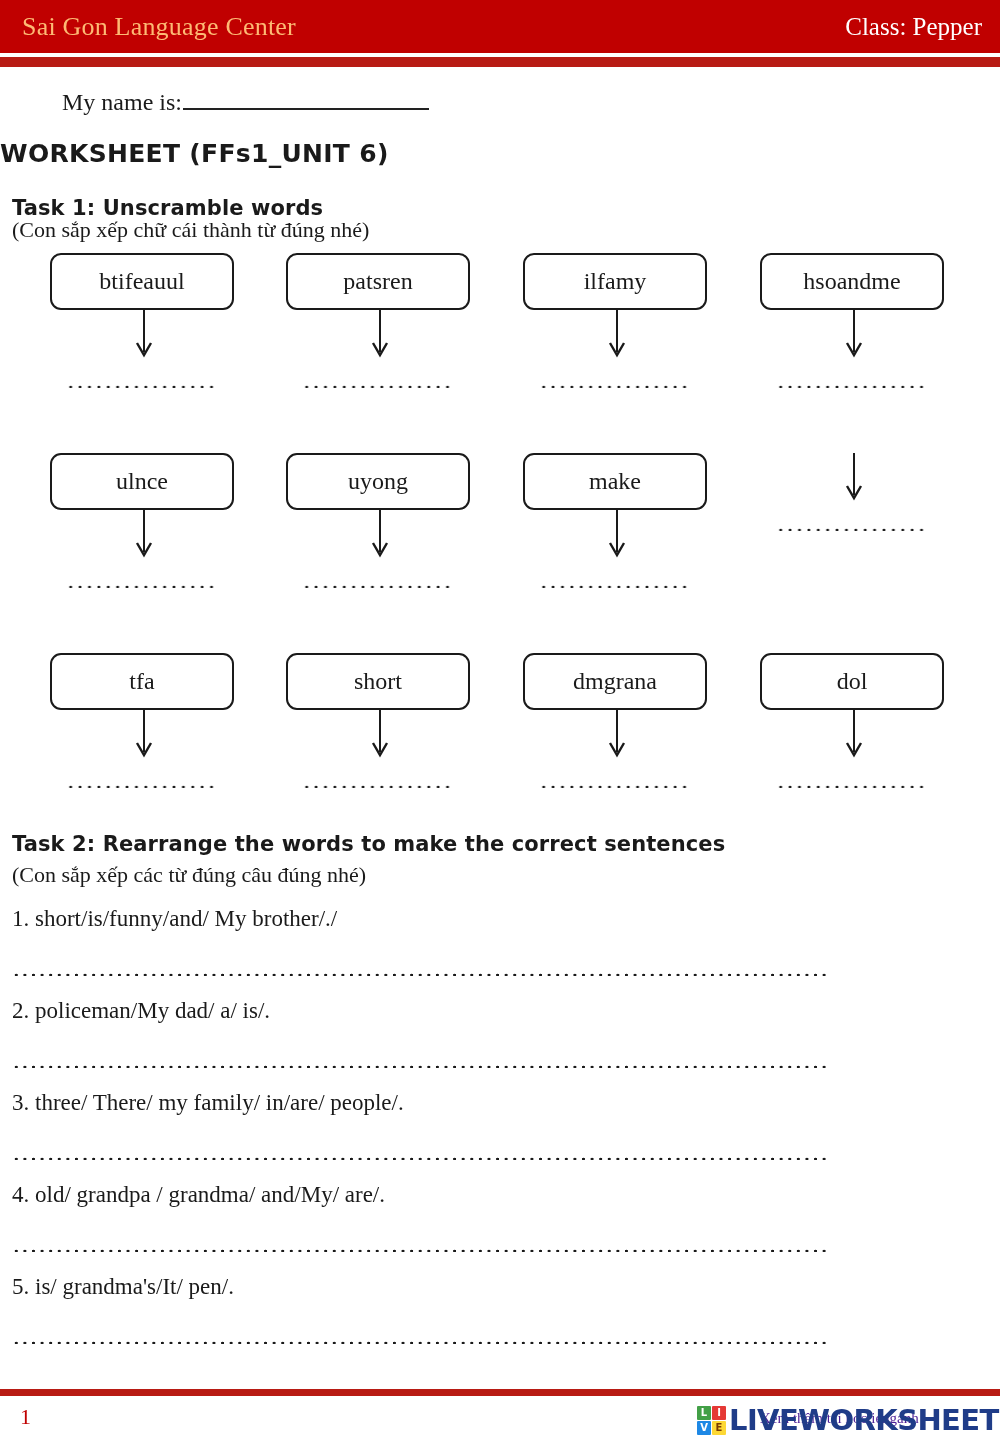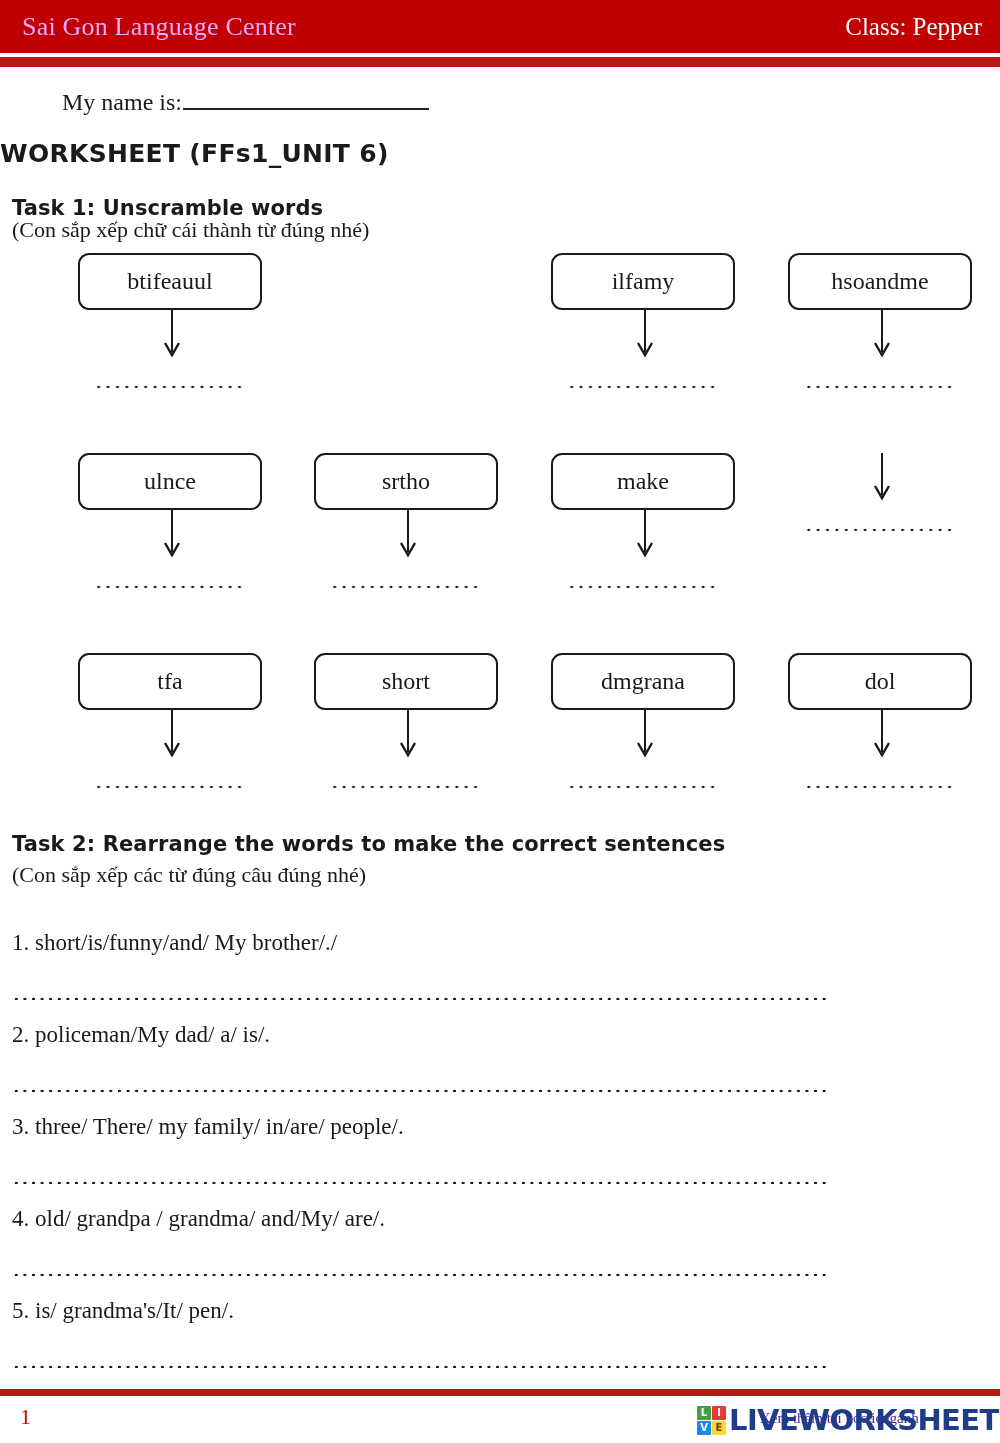--- a/index.html
+++ b/index.html
@@ -23,21 +23,21 @@
     width: 1000px;
     height: 53px;
     background: #c00000;
     display: flex;
     align-items: center;
     justify-content: space-between;
     box-sizing: border-box;
     padding: 0 18px 0 22px;
   }
   .header-title-left {
-    color: #f0abfc;
+    color: #fdba74;
     font-family: "Liberation Serif", serif;
     font-size: 26px;
     letter-spacing: 0.2px;
     white-space: nowrap;
   }
   .header-title-right {
     color: #ffffff;
     font-family: "Liberation Serif", serif;
     font-size: 25px;
     white-space: nowrap;
@@ -106,21 +106,20 @@
   
   .scramble-area {
     position: absolute;
     top: 253px;
     left: 0;
     width: 1000px;
   }
   .scramble-row {
     position: relative;
     height: 200px;
-    margin-left: 28px;
   }
   .scramble-cell {
     position: absolute;
     top: 0;
     width: 184px;
   }
   .word-box {
     width: 184px;
     height: 57px;
     box-sizing: border-box;
@@ -151,21 +150,20 @@
 
   
   #task2-heading { position: absolute; top: 832px; left: 12px; }
   #task2-sub     { position: absolute; top: 862px; left: 12px; }
 
   .sentences {
     position: absolute;
     top: 902px;
     left: 12px;
     width: 830px;
-    margin-top: 24px;
   }
   .sentence-item {
     font-size: 23px;
     font-family: "Liberation Serif", serif;
     height: 34px;
     line-height: 34px;
     white-space: nowrap;
   }
   .sentence-answer {
     height: 58px;
@@ -283,20 +281,28 @@
 <div class="scramble-area" id="scramble-area">
     <div class="scramble-row">
       <div class="scramble-cell" style="left: 50px;">
         <div class="word-box">btifeauul</div>
         <svg class="arrow-svg" width="22" height="52" viewBox="0 0 22 52">
           <line x1="11" y1="0" x2="11" y2="42" stroke="#1a1a1a" stroke-width="2"></line>
           <polyline points="4,33 11,45 18,33" fill="none" stroke="#1a1a1a" stroke-width="2.4"></polyline>
         </svg>
         <div class="dotted-answer"></div>
       </div>
+      <div class="scramble-cell" style="left: 286px;">
+        <div class="word-box">patsren</div>
+        <svg class="arrow-svg" width="22" height="52" viewBox="0 0 22 52">
+          <line x1="11" y1="0" x2="11" y2="42" stroke="#1a1a1a" stroke-width="2"></line>
+          <polyline points="4,33 11,45 18,33" fill="none" stroke="#1a1a1a" stroke-width="2.4"></polyline>
+        </svg>
+        <div class="dotted-answer"></div>
+      </div>
       <div class="scramble-cell" style="left: 523px;">
         <div class="word-box">ilfamy</div>
         <svg class="arrow-svg" width="22" height="52" viewBox="0 0 22 52">
           <line x1="11" y1="0" x2="11" y2="42" stroke="#1a1a1a" stroke-width="2"></line>
           <polyline points="4,33 11,45 18,33" fill="none" stroke="#1a1a1a" stroke-width="2.4"></polyline>
         </svg>
         <div class="dotted-answer"></div>
       </div>
       <div class="scramble-cell" style="left: 760px;">
         <div class="word-box">hsoandme</div>
@@ -310,21 +316,21 @@
     <div class="scramble-row">
       <div class="scramble-cell" style="left: 50px;">
         <div class="word-box">ulnce</div>
         <svg class="arrow-svg" width="22" height="52" viewBox="0 0 22 52">
           <line x1="11" y1="0" x2="11" y2="42" stroke="#1a1a1a" stroke-width="2"></line>
           <polyline points="4,33 11,45 18,33" fill="none" stroke="#1a1a1a" stroke-width="2.4"></polyline>
         </svg>
         <div class="dotted-answer"></div>
       </div>
       <div class="scramble-cell" style="left: 286px;">
-        <div class="word-box">srtho</div>
+        <div class="word-box">uyong</div>
         <svg class="arrow-svg" width="22" height="52" viewBox="0 0 22 52">
           <line x1="11" y1="0" x2="11" y2="42" stroke="#1a1a1a" stroke-width="2"></line>
           <polyline points="4,33 11,45 18,33" fill="none" stroke="#1a1a1a" stroke-width="2.4"></polyline>
         </svg>
         <div class="dotted-answer"></div>
       </div>
       <div class="scramble-cell" style="left: 523px;">
         <div class="word-box">make</div>
         <svg class="arrow-svg" width="22" height="52" viewBox="0 0 22 52">
           <line x1="11" y1="0" x2="11" y2="42" stroke="#1a1a1a" stroke-width="2"></line>

